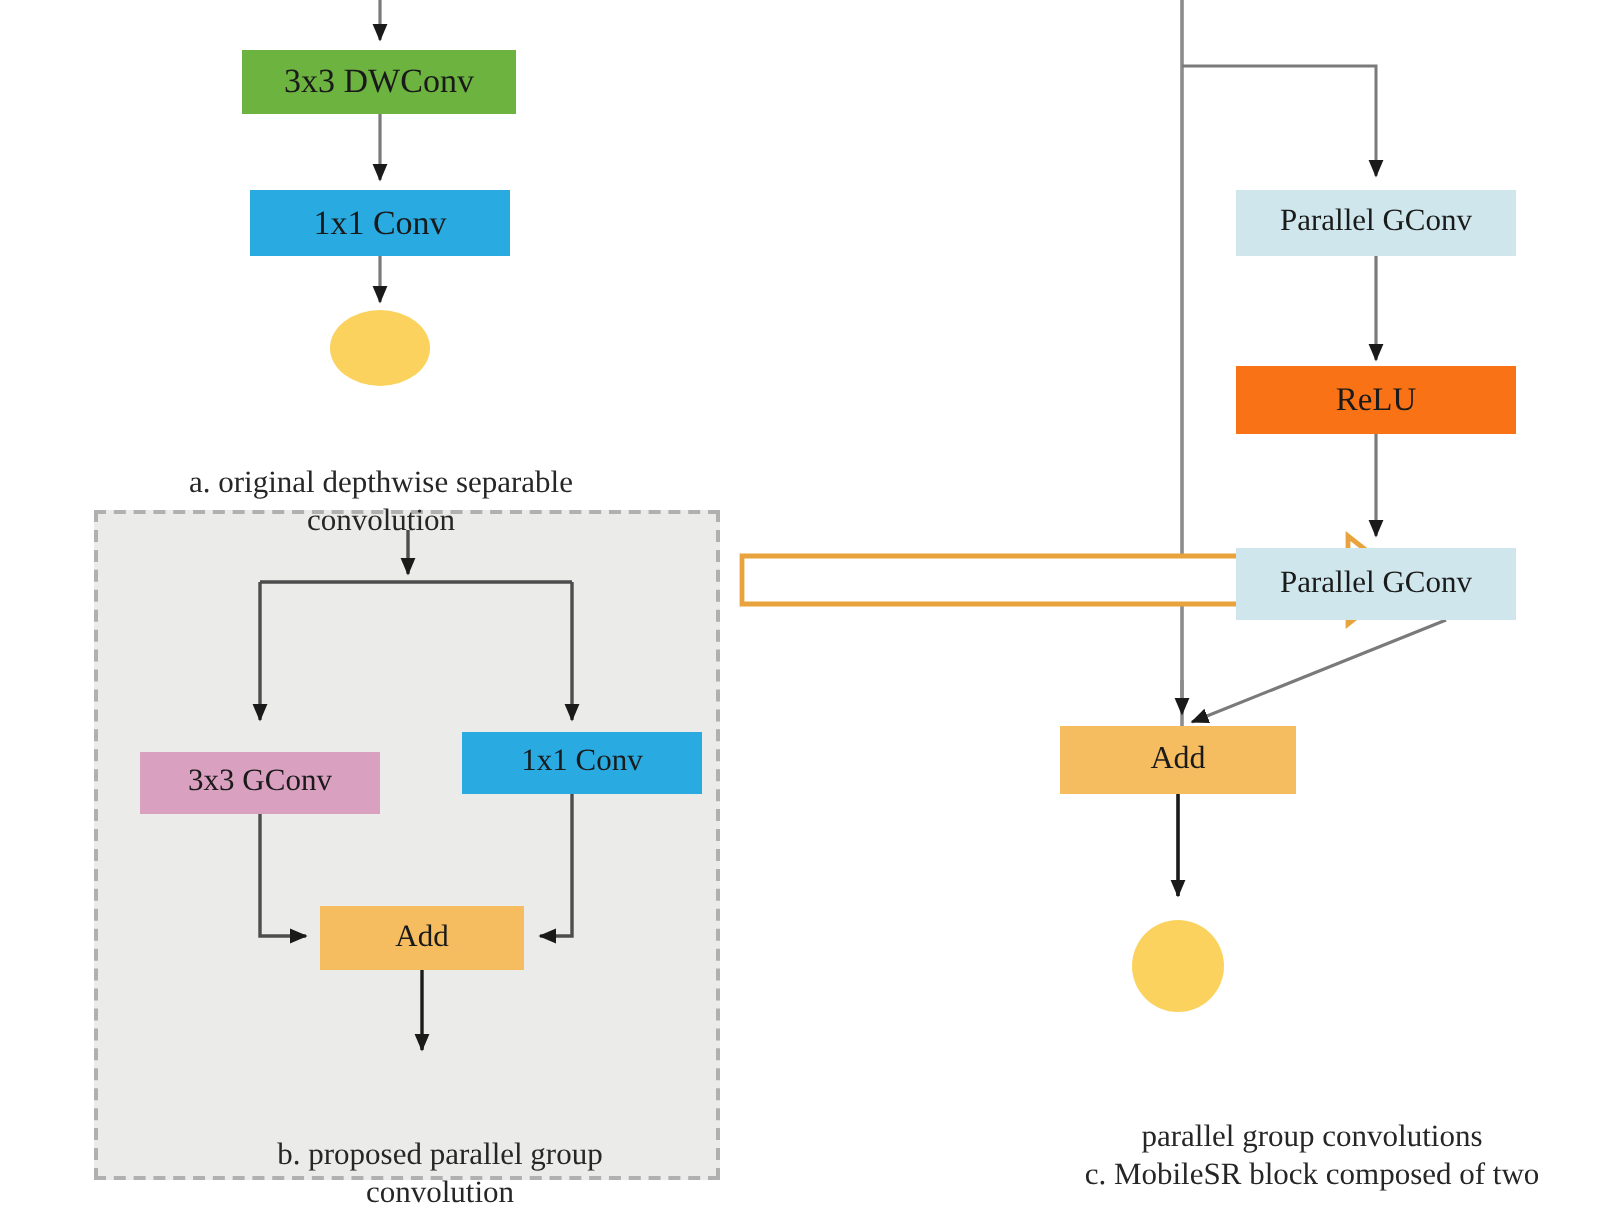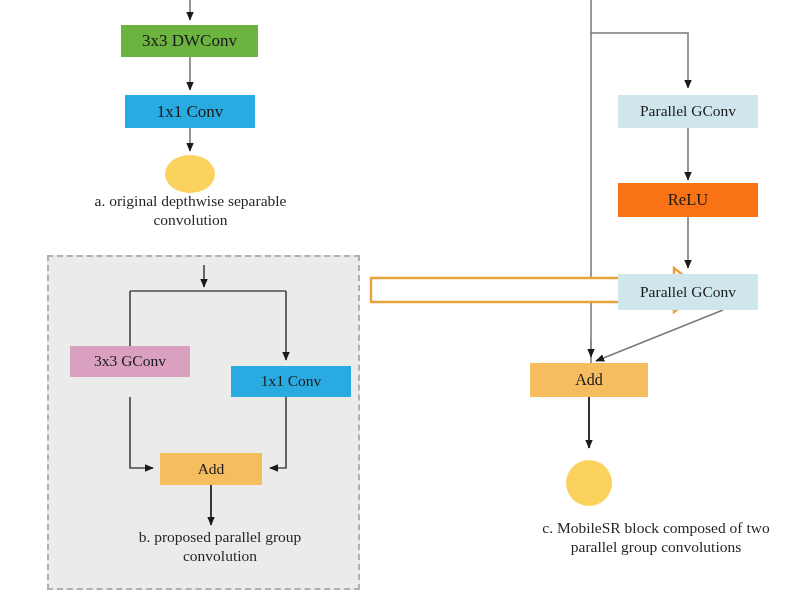--- a/index.html
+++ b/index.html
@@ -45,20 +45,21 @@
     background: #ebebe9;
     border: 2px dashed #b0b0b0;
   }
   .caption {
     position: absolute;
     box-sizing: border-box;
     color: #262626;
     font-family: "Liberation Serif", "DejaVu Serif", serif;
     text-align: center;
     line-height: 1.25;
+    margin-top: 41px;
   }
   .ellipse-node {
     position: absolute;
     box-sizing: border-box;
   }
 </style>
 </head>
 <body>
 
 <div id="canvas">
@@ -118,21 +119,21 @@
     <span>1x1 Conv</span>
   </div>
 
   <div class="ellipse-node" style="left:165px; top:155px; width:50px; height:38px; background:#fbd25d; border-radius:50%;"></div>
 
   <div class="caption" style="left:48px; top:191px; width:285px; font-size:15.5px;">
     <div>a. original depthwise separable</div>
     <div>convolution</div>
   </div>
 
-  <div class="node" style="left:70px; top:346px; width:120px; height:31px; background:#d9a0c0; font-size:15.5px;">
+  <div class="node" style="left:70px; top:376px; width:120px; height:31px; background:#d9a0c0; font-size:15.5px;">
     <span>3x3 GConv</span>
   </div>
 
   <div class="node" style="left:231px; top:366px; width:120px; height:31px; background:#29abe2; font-size:15.5px;">
     <span>1x1 Conv</span>
   </div>
 
   <div class="node" style="left:160px; top:453px; width:102px; height:32px; background:#f5bd5f; font-size:15.5px;">
     <span>Add</span>
   </div>
@@ -154,17 +155,17 @@
     <span>Parallel GConv</span>
   </div>
 
   <div class="node" style="left:530px; top:363px; width:118px; height:34px; background:#f5bd5f; font-size:16px;">
     <span>Add</span>
   </div>
 
   <div class="ellipse-node" style="left:566px; top:460px; width:46px; height:46px; background:#fbd25d; border-radius:50%;"></div>
 
   <div class="caption" style="left:508px; top:518px; width:296px; font-size:15.5px;">
+    <div>parallel group convolutions</div>
     <div>c. MobileSR block composed of two</div>
-    <div>parallel group convolutions</div>
   </div>
 
 </div>
 
 </body></html>

